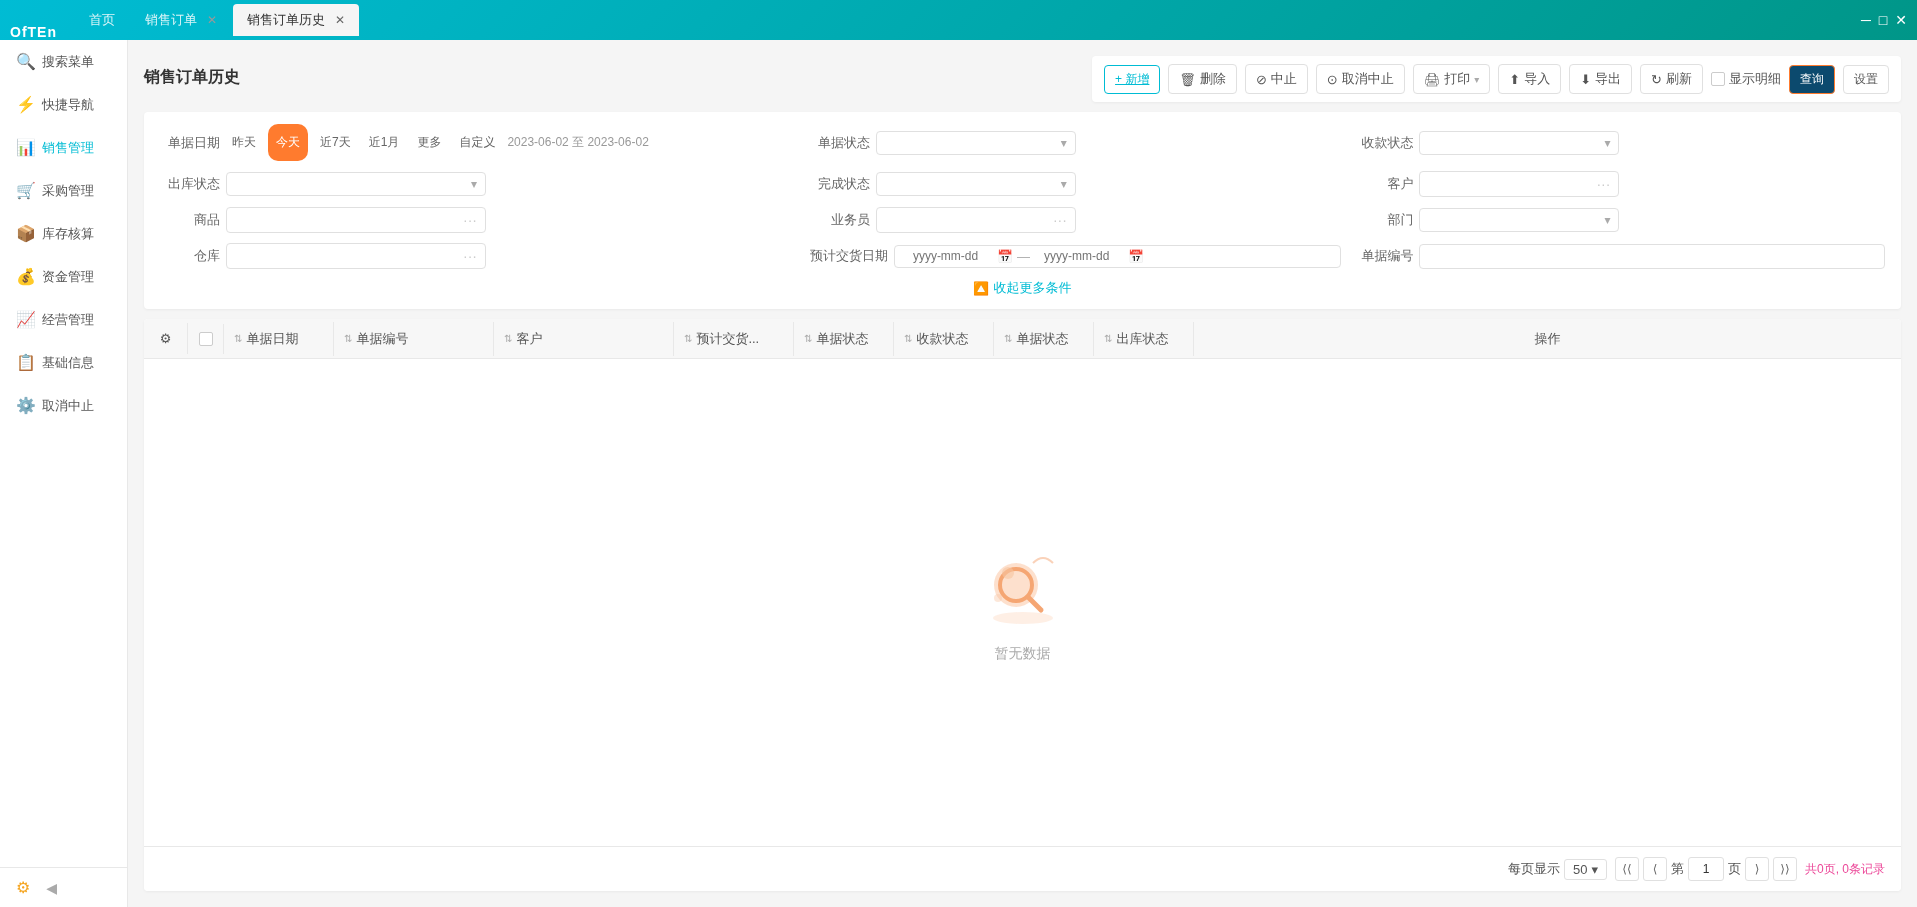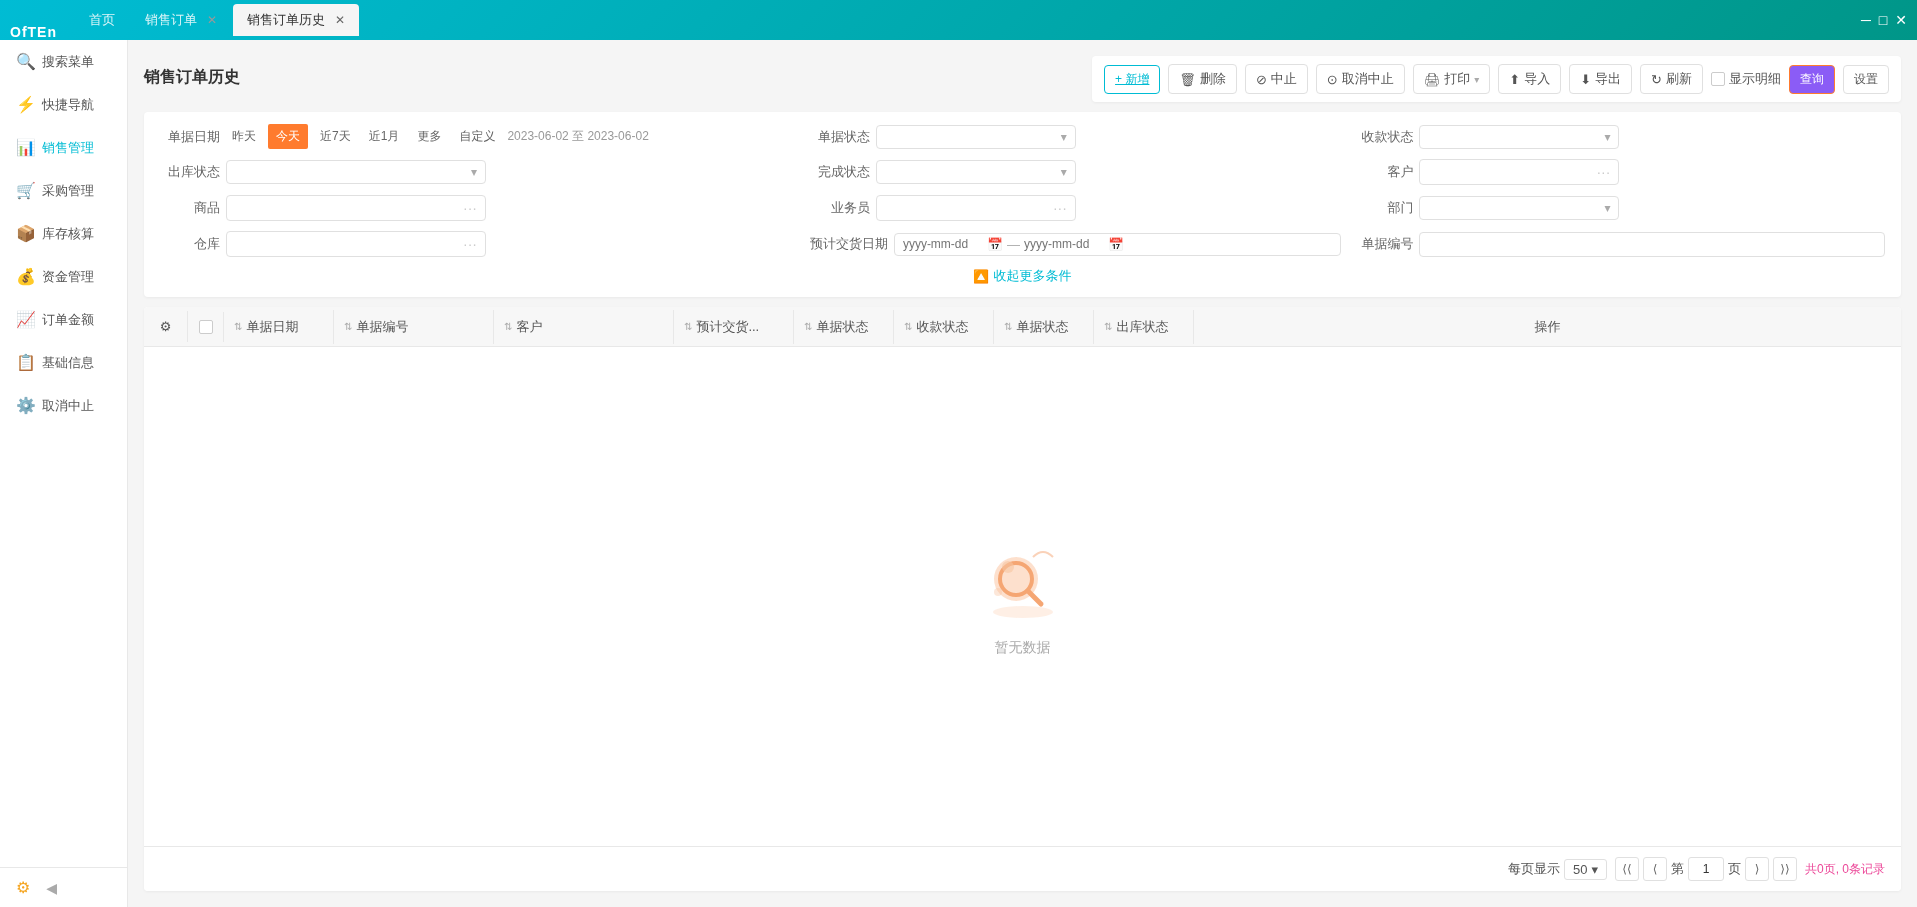--- a/index.html
+++ b/index.html
@@ -136,21 +136,21 @@
       gap: 4px;
       padding: 5px 10px;
       border: 1px solid #e0e0e0;
       border-radius: 4px;
       background: white;
       cursor: pointer;
       font-size: 12px;
       color: #555;
       white-space: nowrap;
     }
-    .toolbar-btn.primary { background: #8b5cf6; border-color: #ff7b2e; color: white; }
+    .toolbar-btn.primary { background: #0c4a6e; border-color: #ff7b2e; color: white; }
 
     
     .filter-panel {
       background: white;
       border-radius: 4px;
       box-shadow: 0 1px 3px rgba(0,0,0,0.05);
       padding: 12px 16px;
     }
     .filter-row {
       display: flex;
@@ -174,21 +174,21 @@
     }
     .date-btn {
       font-size: 12px;
       padding: 2px 6px;
       border-radius: 3px;
       cursor: pointer;
       color: #666;
       background: none;
       border: none;
     }
-    .date-btn.active { background: #ff7b2e; color: white; border-radius: 2px; padding: 4px 8px; }
+    .date-btn.active { background: #ff7b2e; color: white; border-radius: 10px; padding: 10px 8px; }
     .date-text { color: #999; font-size: 12px; }
     .filter-select {
       border: 1px solid #e0e0e0;
       border-radius: 4px;
       padding: 4px 8px;
       color: #555;
       font-size: 13px;
       display: flex;
       align-items: center;
       justify-content: space-between;
@@ -218,20 +218,21 @@
       background: white;
       flex: 1;
     }
     .date-range input {
       border: none;
       outline: none;
       font-size: 12px;
       color: #aaa;
       width: 80px;
       background: transparent;
+      margin-left: 10px;
     }
     .date-range .cal-icon { color: #aaa; font-size: 13px; }
     .date-range .dash { color: #aaa; }
     .collapse-btn {
       display: flex;
       align-items: center;
       gap: 4px;
       color: #00bcd4;
       font-size: 12px;
       cursor: pointer;
@@ -430,21 +431,21 @@
     <div class="sidebar-item">
       <span class="sidebar-icon">📦</span>
       <span>库存核算</span>
     </div>
     <div class="sidebar-item">
       <span class="sidebar-icon">💰</span>
       <span>资金管理</span>
     </div>
     <div class="sidebar-item">
       <span class="sidebar-icon">📈</span>
-      <span>订单金额</span>
+      <span>经营管理</span>
     </div>
     <div class="sidebar-item">
       <span class="sidebar-icon">📋</span>
       <span>基础信息</span>
     </div>
     <div class="sidebar-item">
       <span class="sidebar-icon">⚙️</span>
       <span>取消中止</span>
     </div>
     <div class="sidebar-bottom">

